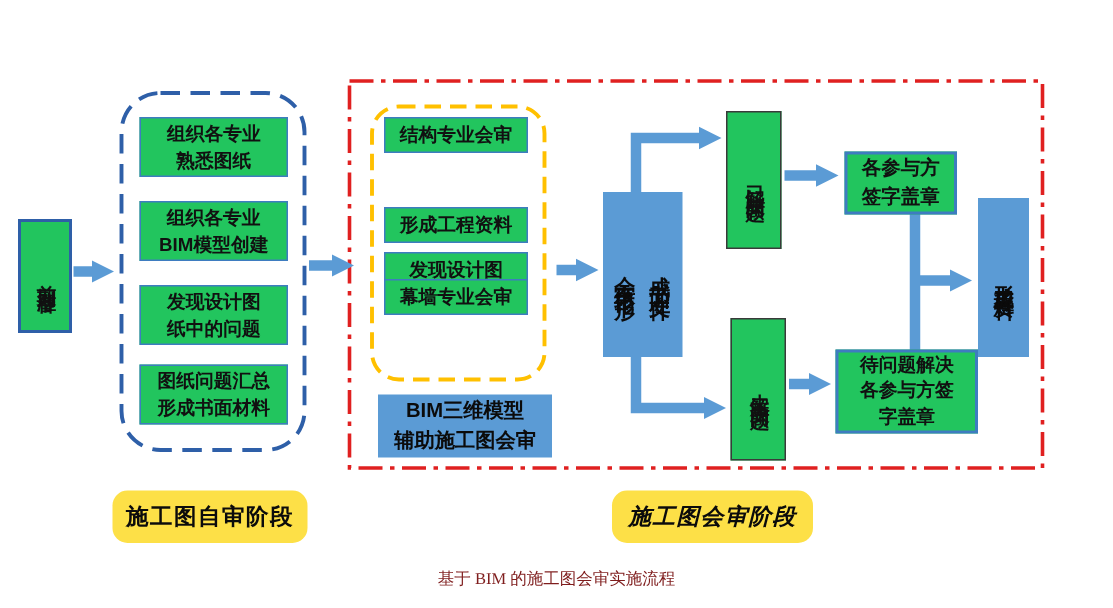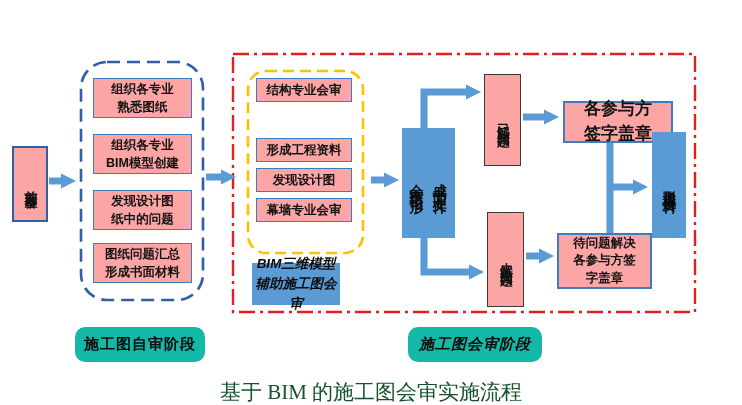--- a/index.html
+++ b/index.html
@@ -3,66 +3,66 @@
 <meta charset="utf-8">
 <style>
   html,body{margin:0;padding:0;background:#fff;}
   .canvas{
     position:relative;width:742px;height:405px;background:#fff;overflow:hidden;
     font-family:"Liberation Sans",sans-serif;color:#111;
   }
   .layer{position:absolute;left:0;top:0;width:742px;height:405px;}
   .box{
     position:absolute;display:flex;align-items:center;justify-content:center;
-    text-align:center;background:#fca5a5;border:1.6px solid #3E7CC0;
+    text-align:center;background:#22c55e;border:1.6px solid #3E7CC0;
     font-weight:600;white-space:pre-line;box-sizing:border-box;line-height:1.45;
   }
   .fill{
     background:#5B9BD5;border:none;color:#0b0b0b;font-weight:700;
   }
   .vtext{
     writing-mode:vertical-rl;text-orientation:upright;
   }
   .prep{
     left:12px;top:146px;width:36px;height:76px;border:2px solid #2E5FA8;
     font-size:13px;letter-spacing:2px;font-weight:700;
   }
   .step{left:93px;width:99px;height:40px;font-size:12.5px;}
   .spec{left:256px;width:96px;height:24px;font-size:12.5px;}
   .bimsupport{
-    left:252px;top:263px;width:88px;height:42px;font-size:13.5px;line-height:1.5;font-style:italic;
+    left:252px;top:263px;width:116px;height:42px;font-size:13.5px;line-height:1.5;
   }
   .conclusion{
     left:402px;top:128px;width:53px;height:110px;display:flex;flex-direction:row;
     align-items:center;justify-content:center;gap:3px;
   }
   .conclusion span{
     writing-mode:vertical-rl;text-orientation:upright;font-size:14px;
     font-weight:700;letter-spacing:4px;
   }
   .issuebox{
     border:1.6px solid #3a3a3a;font-size:13px;letter-spacing:3px;font-weight:600;
   }
   .solved{left:484px;top:74px;width:37px;height:92px;}
   .unsolved{left:487px;top:212px;width:37px;height:95px;}
-  .sign1{left:563px;top:101px;width:110px;height:42px;font-size:17px;border-width:2px;}
+  .sign1{left:563px;top:101px;width:75px;height:42px;font-size:13px;border-width:2px;}
   .sign2{left:557px;top:233px;width:95px;height:56px;font-size:12.5px;line-height:1.38;border-width:2px;}
   .result{
     left:652px;top:132px;width:34px;height:106px;font-size:13.5px;letter-spacing:2px;
   }
   .stage{
     position:absolute;display:flex;align-items:center;justify-content:center;
-    background:#14b8a6;border-radius:10px;font-weight:700;font-size:15px;
+    background:#fde047;border-radius:10px;font-weight:700;font-size:15px;
     color:#0b0b0b;letter-spacing:1px;
   }
   .stage1{left:75px;top:327px;width:130px;height:35px;}
   .stage2{left:408px;top:327px;width:134px;height:35px;font-style:italic;}
   .caption{
     position:absolute;left:0;top:378px;width:742px;text-align:center;
-    font-family:"Liberation Serif",serif;font-size:21px;color:#14532d;
+    font-family:"Liberation Serif",serif;font-size:11px;color:#7f1d1d;
   }
 </style>
 </head>
 <body>
 
 <div class="canvas">
 
   <svg class="layer" viewBox="0 0 742 405" xmlns="http://www.w3.org/2000/svg">
     <defs>
       <marker id="ah" markerUnits="userSpaceOnUse" markerWidth="16" markerHeight="18" refX="2" refY="8.5" orient="auto">
@@ -94,21 +94,21 @@
   <div class="box step" style="top:134px">组织各专业
 BIM模型创建</div>
   <div class="box step" style="top:190px">发现设计图
 纸中的问题</div>
   <div class="box step" style="top:243px">图纸问题汇总
 形成书面材料</div>
 
   <div class="box spec" style="top:78px">结构专业会审</div>
   <div class="box spec" style="top:138px">形成工程资料</div>
   <div class="box spec" style="top:168px">发现设计图</div>
-  <div class="box spec" style="top:198px">幕墙专业会审</div>
+  <div class="box spec" style="top:186px">幕墙专业会审</div>
 
   <div class="box fill bimsupport">BIM三维模型
 辅助施工图会审</div>
 
   <div class="box fill conclusion">
     <span>会审结论形</span>
     <span>成书面文件</span>
   </div>
 
   <div class="box issuebox vtext solved">已解决问题</div>

